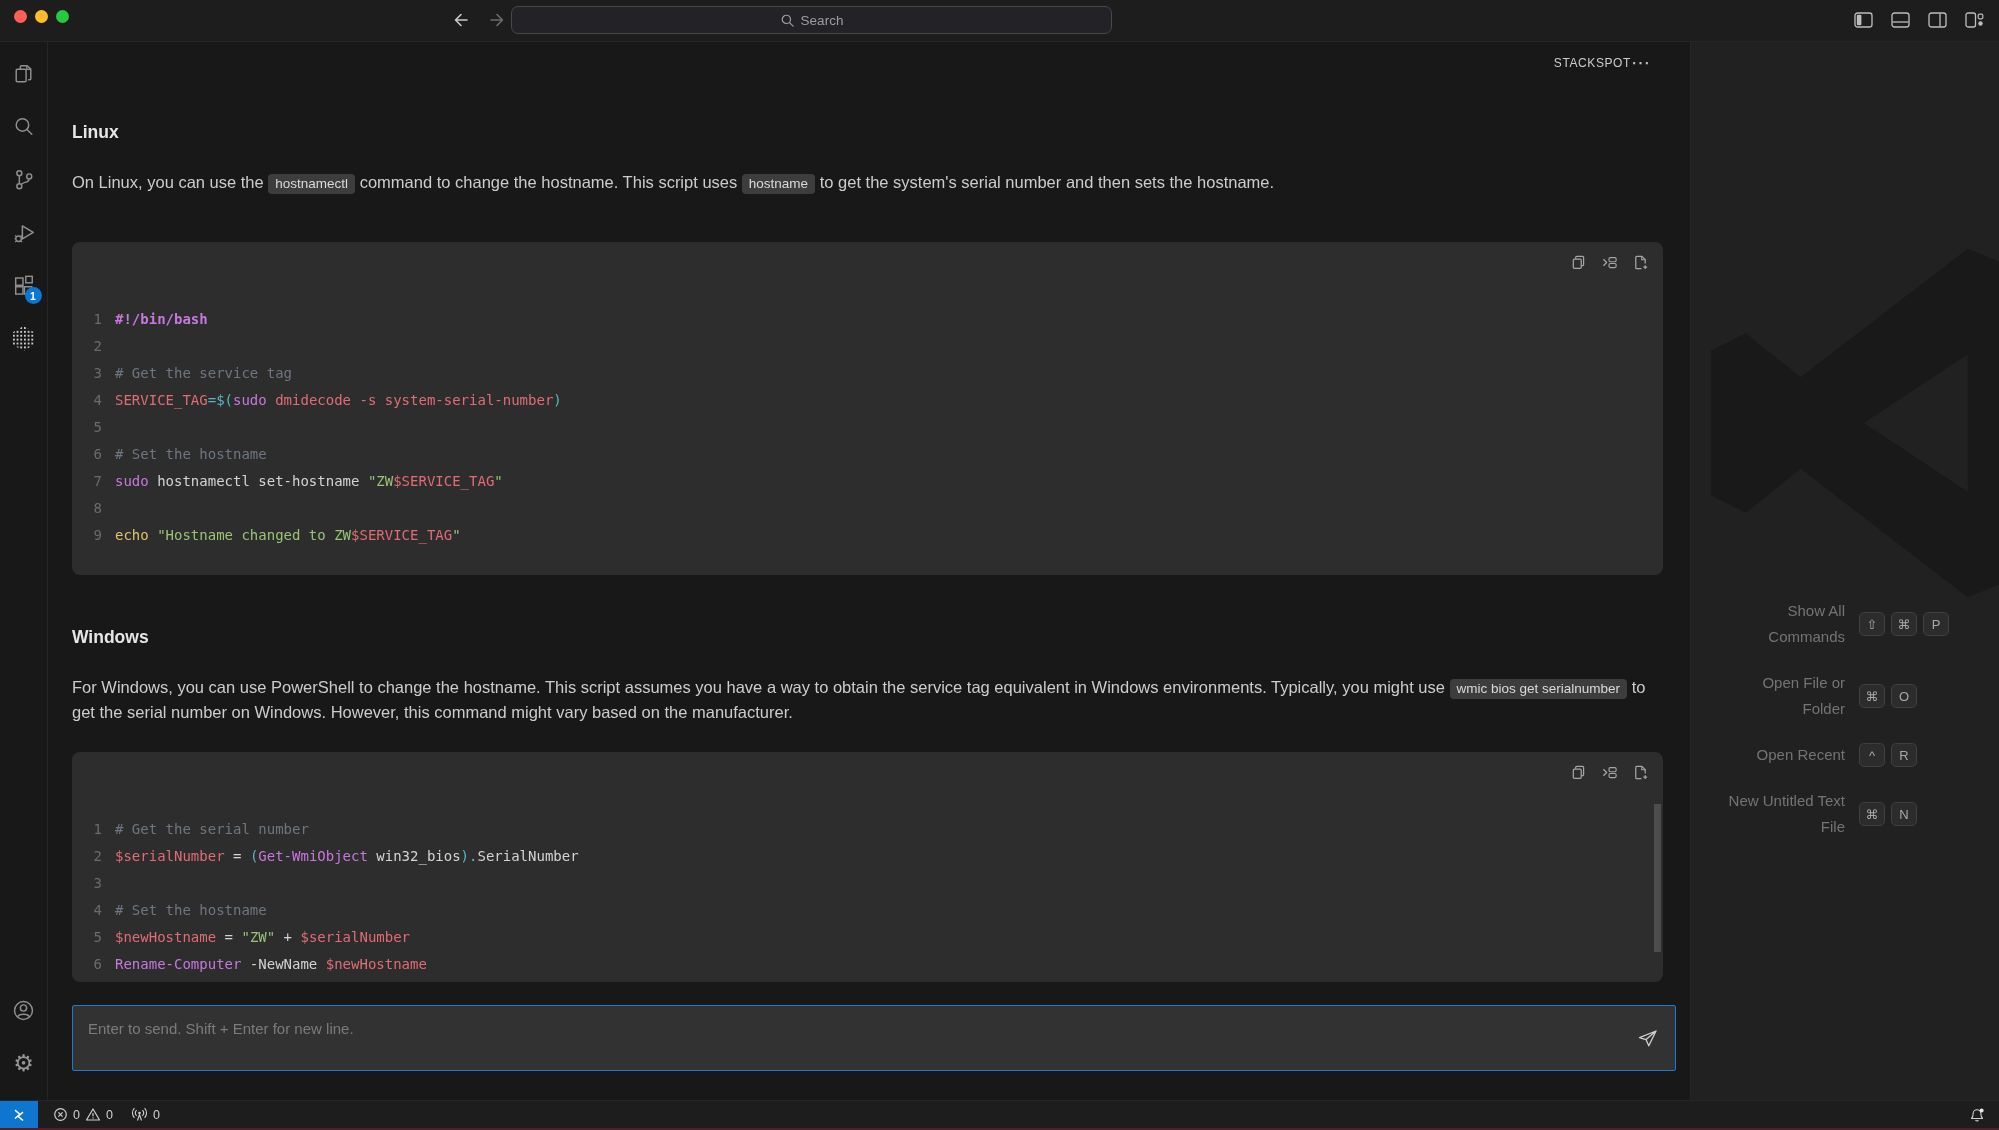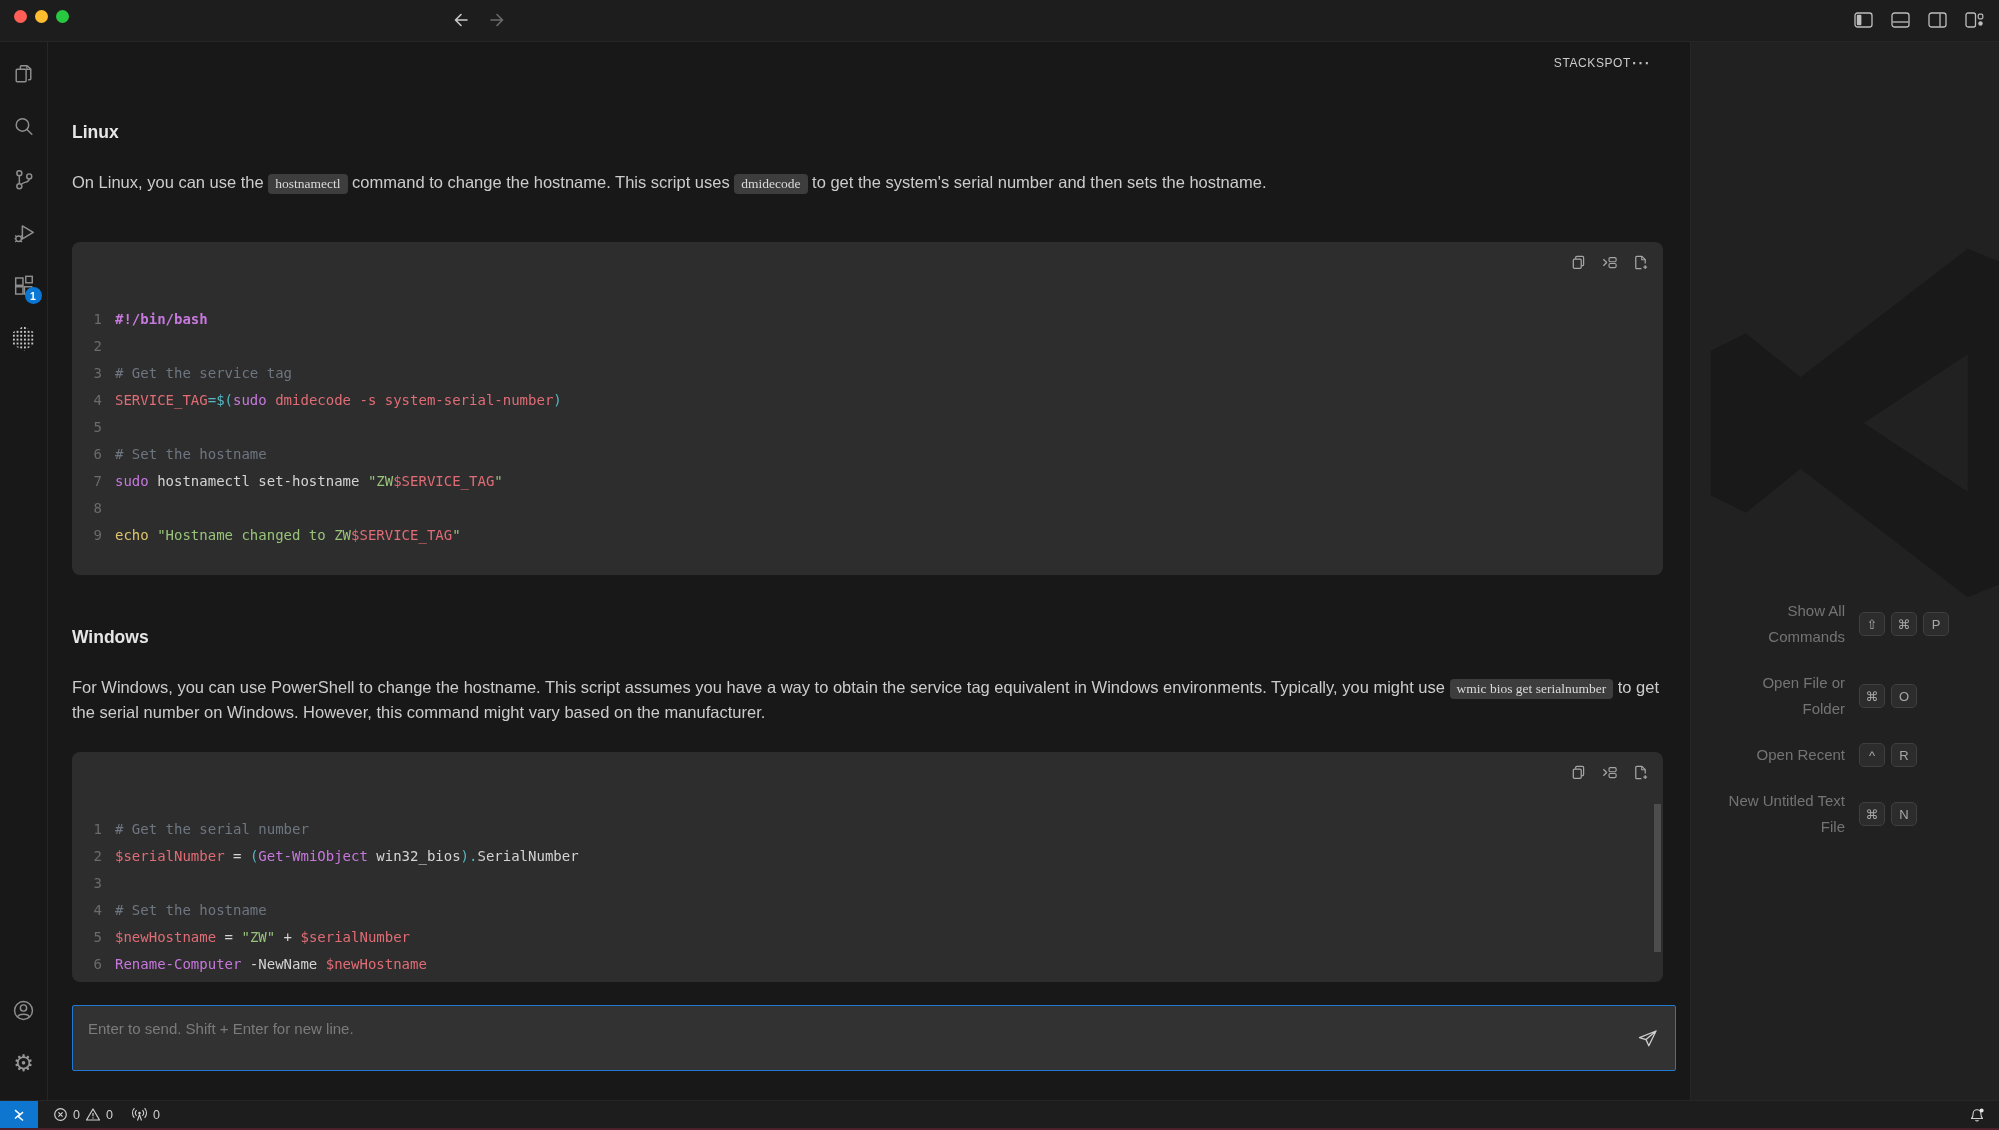--- a/index.html
+++ b/index.html
@@ -32,21 +32,21 @@
   .gear-glyph { font-size:23px; color:#969696; line-height:1; }
 
   
   .panel { flex:1; background:#181818; border-right:1px solid #262626; position:relative; display:flex; flex-direction:column;align-items:flex-end; }
   .panel-header { display:flex; justify-content:space-between; align-items:center; padding:14px 40px 0 38px; }
   .panel-title { font-size:12px; letter-spacing:.6px; color:#cccccc; }
   .more-btn { background:none; border:none; color:#c2c2c2; font-size:19px; line-height:10px; }
   .panel-content { padding:0 27px 0 24px; }
   .md-h2 { margin-top:52px; font-size:17.5px; font-weight:600; color:#e6e6e6; }
   .md-p { margin-top:27px; font-size:16.5px; line-height:1.55; color:#cccccc; }
-  .inline-code { font-family:Liberation Serif, serif; font-size:13.5px; background:#3d3d3d; color:#dadada; border-radius:4px; padding:2px 7px 3px; }
+  .inline-code { font-family:Liberation Sans, sans-serif; font-size:13.5px; background:#3d3d3d; color:#dadada; border-radius:4px; padding:2px 7px 3px; }
 
   .codeblock { position:relative; background:#2d2d2d; border-radius:8px; padding:64px 16px 26px 14px; margin-top:46px; font-family:"DejaVu Sans Mono", monospace; font-size:14px; }
   .codeblock.second { margin-top:26px; height:230px; padding-bottom:0; overflow:hidden; }
   .cb-toolbar { position:absolute; top:12px; right:14px; display:flex; gap:13px; }
   .cb-btn { background:none; border:none; display:grid; place-items:center; width:18px; height:18px; }
   .code-line { display:flex; height:27px; line-height:27px; white-space:pre; }
   .ln { width:16px; text-align:right; color:#6b6b6b; margin-right:13px; flex:none; }
   .tok-tx { color:#d4d4d4; } .tok-cm { color:#6e7681; } .tok-vr { color:#e06c75; }
   .tok-kw { color:#c678dd; } .tok-st { color:#98c379; } .tok-fn { color:#ddc56d; }
   .tok-op { color:#56b6c2; } .tok-sh { color:#c678dd; font-weight:bold; }
@@ -91,20 +91,27 @@
         <svg width="20" height="20" viewBox="0 0 20 20">
             <path d="M16 10 H5 M10 4.5 L4.5 10 L10 15.5" stroke="#c9c9c9" stroke-width="1.6" fill="none" stroke-linecap="round" stroke-linejoin="round"></path>
           </svg>
       </button>
       <button class="nav-btn">
         <svg width="20" height="20" viewBox="0 0 20 20">
             <path d="M4 10 H15 M10 4.5 L15.5 10 L10 15.5" stroke="#6b6b6b" stroke-width="1.6" fill="none" stroke-linecap="round" stroke-linejoin="round"></path>
           </svg>
       </button>
     </div>
+    <div class="searchbox">
+      <svg width="15" height="15" viewBox="0 0 16 16">
+          <circle cx="6.8" cy="6.8" r="4.4" stroke="#9d9da1" stroke-width="1.3" fill="none"></circle>
+          <path d="M10.2 10.2 L14 14" stroke="#9d9da1" stroke-width="1.3" stroke-linecap="round"></path>
+        </svg>
+      <span>Search</span>
+    </div>
     <div class="layout-controls">
       <button class="lc-btn">
         <svg width="19" height="16" viewBox="0 0 19 16">
             <rect x="1" y="1" width="17" height="14" rx="2.5" stroke="#bdbdbd" stroke-width="1.3" fill="none"></rect>
             <rect x="2.8" y="2.8" width="4.6" height="10.4" rx="1" fill="#bdbdbd"></rect>
           </svg>
       </button>
       <button class="lc-btn">
         <svg width="19" height="16" viewBox="0 0 19 16">
             <rect x="1" y="1" width="17" height="14" rx="2.5" stroke="#bdbdbd" stroke-width="1.3" fill="none"></rect>
@@ -189,21 +196,21 @@
     </nav>
 
     <section class="panel">
       <header class="panel-header">
         <span class="panel-title">STACKSPOT</span>
         <button class="more-btn">⋯</button>
       </header>
 
       <div class="panel-content">
         <h2 class="md-h2">Linux</h2>
-        <p class="md-p"><span>On Linux, you can use the </span><span class="inline-code">hostnamectl</span><span> command to change the hostname. This script uses </span><span class="inline-code">dmidecode</span><span> to get the system's serial number and then sets the hostname.</span></p>
+        <p class="md-p"><span>On Linux, you can use the </span><span class="inline-code">hostnamectl</span><span> command to change the hostname. This script uses </span><span class="inline-code">hostname</span><span> to get the system's serial number and then sets the hostname.</span></p>
 
         <div class="codeblock">
           <div class="cb-toolbar">
             <button class="cb-btn">
               <svg width="17" height="17" viewBox="0 0 18 18">
                   <path d="M6 5 V3.8 a1.2 1.2 0 0 1 1.2-1.2 h6 a1.2 1.2 0 0 1 1.2 1.2 v7.4 a1.2 1.2 0 0 1 -1.2 1.2 H12" stroke="#a6a6a6" stroke-width="1.3" fill="none"></path>
                   <rect x="3.5" y="5.5" width="8.4" height="9.6" rx="1.2" stroke="#a6a6a6" stroke-width="1.3" fill="#2d2d2d"></rect>
                 </svg>
             </button>
             <button class="cb-btn">

